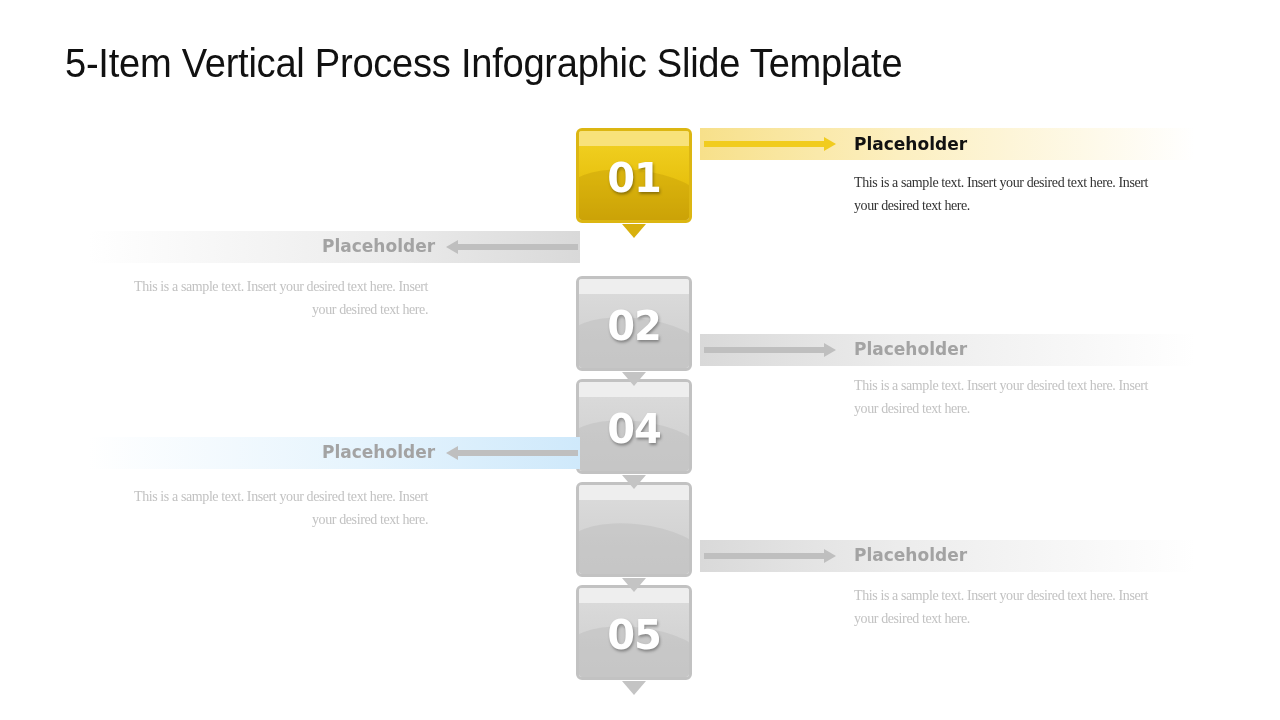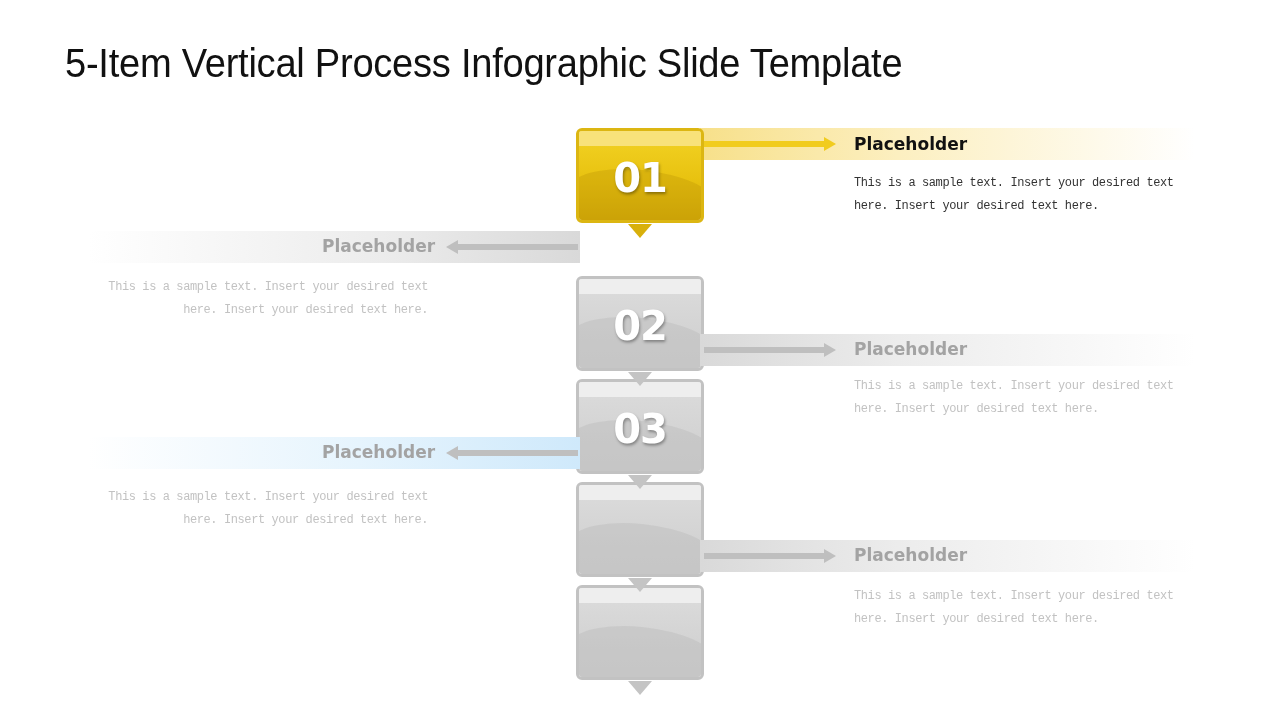--- a/index.html
+++ b/index.html
@@ -26,21 +26,21 @@
     .arrow { position: absolute; height: 8px; }
     .arrow .shaft { position: absolute; top: 1px; height: 6px; }
     .arrow.right .shaft { left: 0; width: 120px; }
     .arrow.right .head { position: absolute; left: 120px; top: -3px; width: 0; height: 0;
       border-top: 7px solid transparent; border-bottom: 7px solid transparent; border-left: 12px solid; }
     .arrow.left .shaft { right: 0; width: 120px; }
     .arrow.left .head { position: absolute; right: 120px; top: -3px; width: 0; height: 0;
       border-top: 7px solid transparent; border-bottom: 7px solid transparent; border-right: 12px solid; }
 
     .box {
-      position: absolute; left: 576px; width: 128px; height: 95px; border-radius: 6px;
+      position: absolute; left: 576px; width: 116px; height: 95px; border-radius: 6px;
       border: 3px solid; overflow: visible;
     }
     .box .inner {
       position: absolute; inset: 0; border-radius: 3px; overflow: hidden;
     }
     .box .gloss {
       position: absolute; left: 0; right: 0; top: 0; height: 15px;
     }
     .box .wave {
       position: absolute; left: -10px; right: -10px; bottom: -30px; height: 80px;
@@ -66,22 +66,22 @@
     .box.inactive { border-color: #c2c2c2; margin-top: 45px; }
     .box.inactive .inner { background: linear-gradient(to bottom, #dcdcdc 0%, #d3d3d3 60%, #cfcfcf 100%); }
     .box.inactive .gloss { background: #eeeeee; }
     .box.inactive .wave { background: rgba(180,180,180,0.35); }
     .box.inactive .tip { border-top-color: #c4c4c4; }
 
     .head-label {
       position: absolute; font-size: 17px; font-weight: bold; font-family: "DejaVu Sans", sans-serif;
     }
     .desc {
-      position: absolute; width: 320px; font-size: 12px; line-height: 22.5px;
-      font-family: Liberation Mono, monospace; letter-spacing: -0.4px;
+      position: absolute; width: 320px; font-size: 14px; line-height: 22.5px;
+      font-family: Liberation Serif, serif; letter-spacing: -0.4px;
     }
     .desc.right-side { left: 854px; text-align: left; }
     .desc.left-side { left: 108px; text-align: right; }
     .active-text .head-label { color: #111; }
     .active-text .desc { color: #333; }
     .dim-text .head-label { color: #a3a3a3; }
     .dim-text .desc { color: #c2c2c2; }
   </style>
 </head>
 <body>
@@ -128,21 +128,21 @@
   <div class="band gray right" style="top:334px;"></div>
   <div class="arrow right" style="left:704px; top:346px;">
     <div class="shaft" style="background:#bfbfbf;"></div>
     <div class="head" style="border-left-color:#bfbfbf;"></div>
   </div>
   <div class="box inactive" style="top:334px;">
     <div class="inner">
         <div class="gloss"></div>
         <div class="wave"></div>
       </div>
-    <div class="num">03</div>
+    <div class="num">04</div>
     <div class="tip"></div>
   </div>
   <div class="head-label" style="left:854px; top:339px;">Placeholder</div>
   <div class="desc right-side" style="top:375px;">This is a sample text. Insert your desired text here. Insert your desired text here.</div>
 </div>
 
 <div class="dim-text">
   <div class="band blue left" style="top:437px;"></div>
   <div class="arrow left" style="left:446px; width:132px; top:449px;">
     <div class="shaft" style="background:#bfbfbf;"></div>
@@ -163,17 +163,18 @@
   <div class="band gray right" style="top:540px;"></div>
   <div class="arrow right" style="left:704px; top:552px;">
     <div class="shaft" style="background:#bfbfbf;"></div>
     <div class="head" style="border-left-color:#bfbfbf;"></div>
   </div>
   <div class="box inactive" style="top:540px;">
     <div class="inner">
         <div class="gloss"></div>
         <div class="wave"></div>
       </div>
+    <div class="num">05</div>
     <div class="tip"></div>
   </div>
   <div class="head-label" style="left:854px; top:545px;">Placeholder</div>
   <div class="desc right-side" style="top:585px;">This is a sample text. Insert your desired text here. Insert your desired text here.</div>
 </div>
 
 </body></html>

